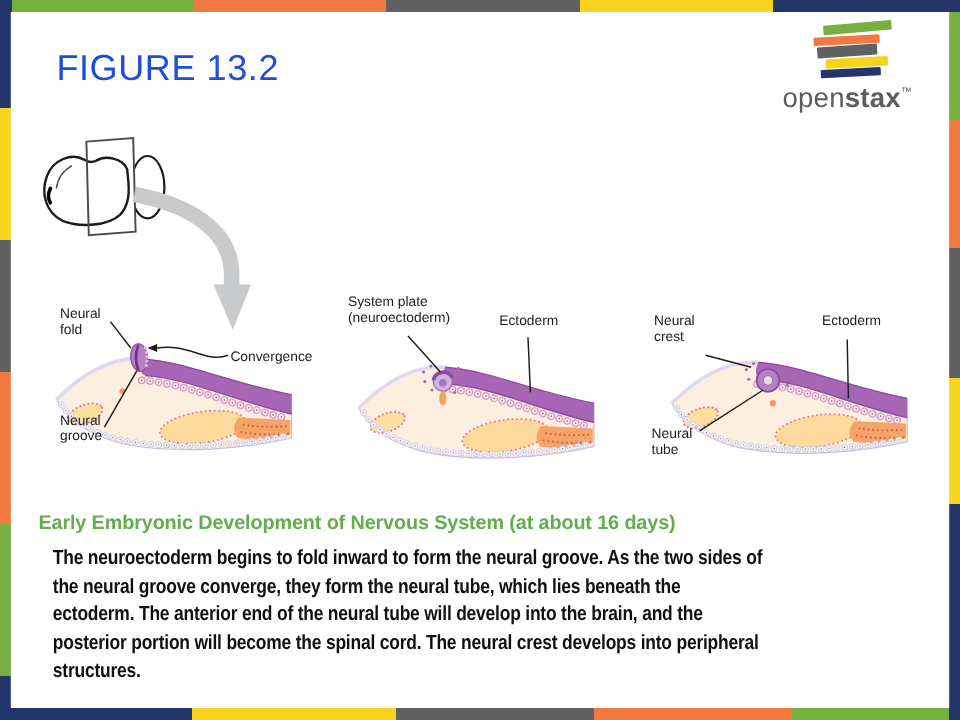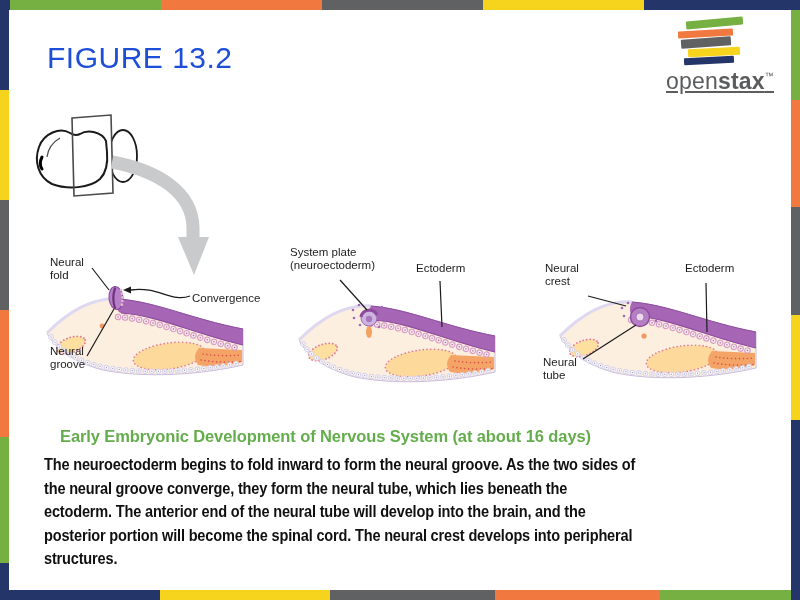--- a/index.html
+++ b/index.html
@@ -21,35 +21,35 @@
     color:#1d4ed8; letter-spacing:0.5px; }
 
   
   .logo { position:absolute; left:652px; top:14px; width:136px; height:82px; }
   .logo .bar { position:absolute; border-radius:1px; }
   .logo .b0 { left:34px; top:5px;  width:57px; height:8px; transform:rotate(-5deg); }
   .logo .b1 { left:26px; top:16px; width:55px; height:7px; transform:rotate(-3deg); }
   .logo .b2 { left:29px; top:24px; width:50px; height:9px; transform:rotate(-4deg); }
   .logo .b3 { left:36px; top:34px; width:52px; height:8px; transform:rotate(-3deg); }
   .logo .b4 { left:32px; top:43px; width:50px; height:7px; transform:rotate(-3deg); }
-  .logo .wordmark { position:absolute; left:0; top:54px; width:136px; text-align:center;
-    font-size:23px; color:#5b5c5e; letter-spacing:0.2px;text-decoration:underline; }
+  .logo .wordmark { position:absolute; left:0; top:54px; width:136px; text-align:left;
+    font-size:23px; color:#5b5c5e; letter-spacing:0.2px; }
   .logo .wordmark b { font-weight:700; }
   .logo .tm { font-size:9px; vertical-align:10px; }
 
   
   .diagram { position:absolute; }
   .diagram svg { position:absolute; left:0; top:0; }
   .lbl { position:absolute; font-size:11.5px; line-height:13px; color:#1c1c1c;
     white-space:pre-line; }
 
   .sketch { position:absolute; left:30px; top:105px; }
 
   
-  .cap-head { position:absolute; left:60px; top:427px; font-size:16.5px; font-weight:700;
+  .cap-head { position:absolute; left:32px; top:427px; font-size:16.5px; font-weight:700;
     color:#64ad4c; letter-spacing:-0.1px; }
   .cap-body { position:absolute; left:44px; top:453px; width:780px;
     font-size:17px; line-height:23.5px; font-weight:700; color:#101010;
     letter-spacing:-0.2px; white-space:pre-line;
     transform:scaleX(0.855); transform-origin:0 0; }
 </style>
 </head>
 <body>
 
 <div class="slide">

